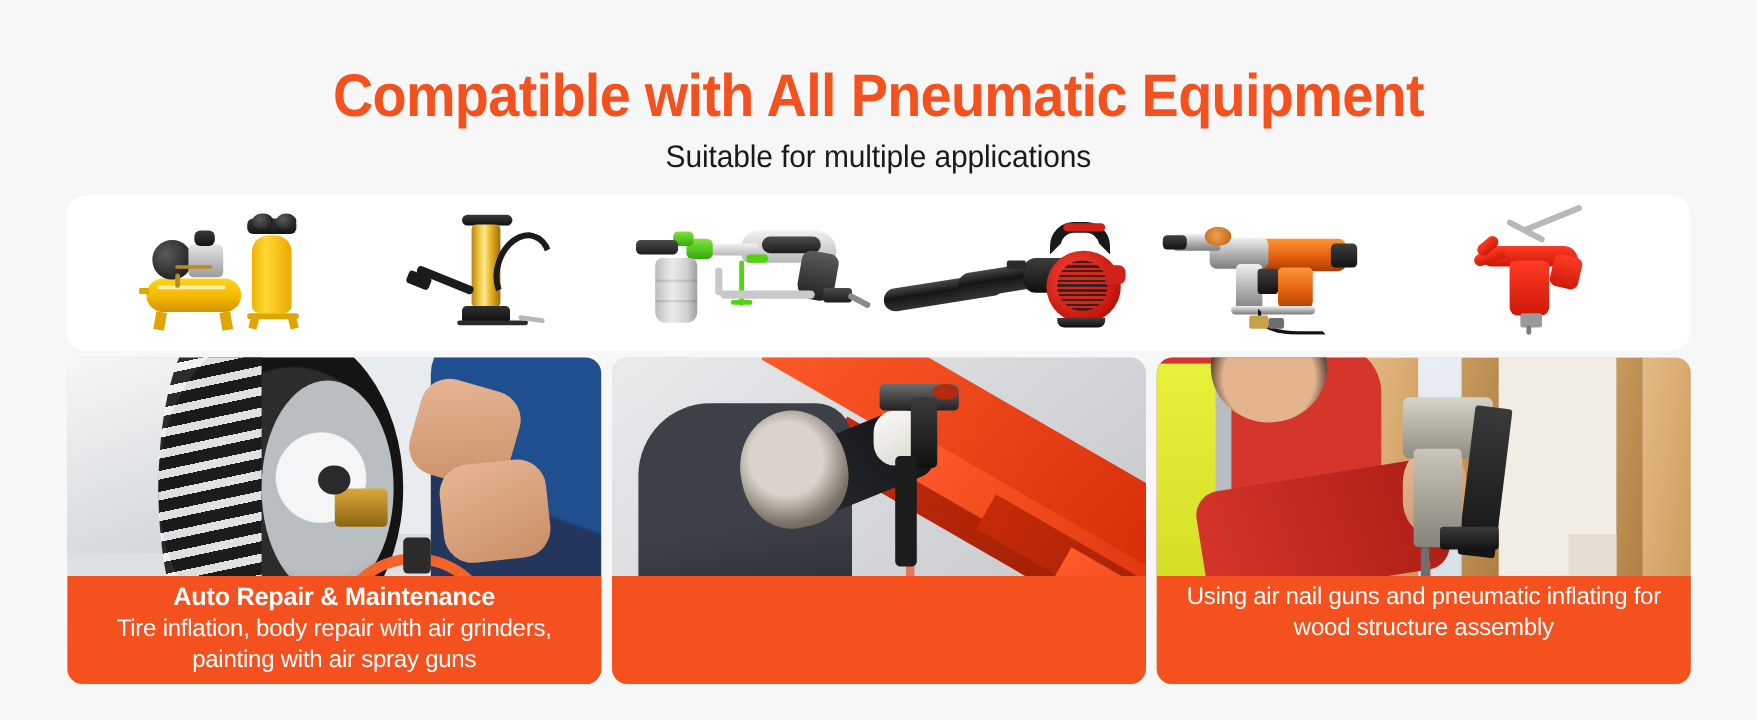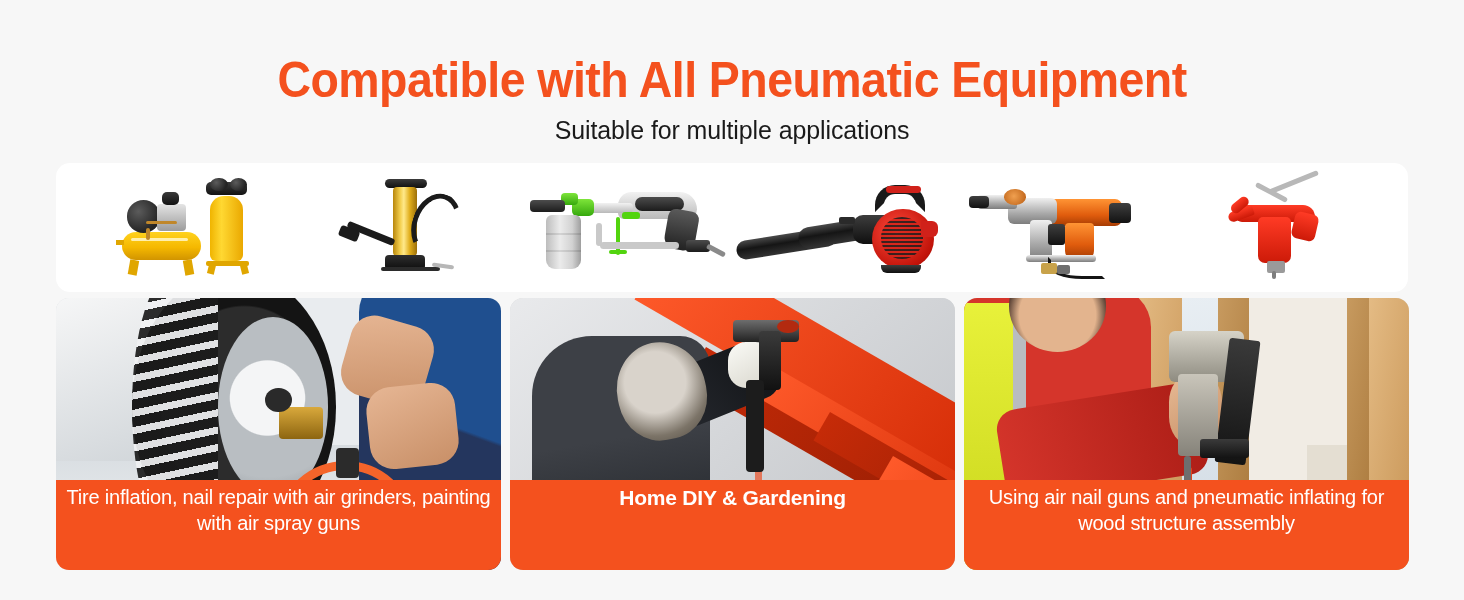--- a/index.html
+++ b/index.html
@@ -492,21 +492,22 @@
           <div class="t-hand" style="right:16%;top:8%;width:19%;height:30%;transform:rotate(16deg);"></div>
           <div class="t-hand" style="right:10%;top:32%;width:20%;height:30%;transform:rotate(-6deg);"></div>
           <div class="t-coupler" style="left:50%;top:40%;width:10%;height:12%;"></div>
           <div class="t-coupler" style="left:47%;top:33%;width:6%;height:9%;background:#2a2a2a;border-radius:50%;"></div>
           <div class="t-hose" style="left:50%;top:60%;width:30%;height:46%;"></div>
           <div class="t-hose" style="left:58%;top:74%;width:22%;height:34%;"></div>
           <div class="t-coupler" style="left:63%;top:55%;width:5%;height:11%;background:#2b2b2b;"></div>
         </div>
       </div>
       <div class="card-caption">
-        <div class="card-desc">Tire inflation, nail repair with air grinders, painting with air spray guns</div>
+        <div class="card-title">Auto Repair &amp; Maintenance</div>
+        <div class="card-desc">Tire inflation, body repair with air grinders, painting with air spray guns</div>
       </div>
     </div>
 
     <div class="card">
       <div class="card-photo">
         <div class="scene-paint">
           <div class="p-beam" style="left:36%;top:-22%;width:90%;height:26%;transform:rotate(30deg);transform-origin:left top;"></div>
           <div class="p-beam p-beam-dark" style="left:44%;top:18%;width:80%;height:15%;transform:rotate(30deg);transform-origin:left top;"></div>
           <div class="p-beam" style="left:58%;top:24%;width:70%;height:13%;transform:rotate(30deg);transform-origin:left top;"></div>
           <div class="p-beam p-beam-dark" style="left:72%;top:42%;width:60%;height:12%;transform:rotate(30deg);transform-origin:left top;"></div>
@@ -516,21 +517,20 @@
           <div class="p-arm"></div>
           <div class="p-mask"></div>
           <div class="p-glove"></div>
           <div class="p-gun" style="left:50%;top:8%;width:15%;height:8%;"></div>
           <div class="p-gun" style="left:56%;top:12%;width:5%;height:22%;background:linear-gradient(180deg,#3b3b3b,#111);"></div>
           <div class="p-gun" style="left:60%;top:8%;width:5%;height:5%;background:#b32a10;border-radius:50%;"></div>
           <div class="p-gun" style="left:53%;top:30%;width:4%;height:34%;background:#1c1c1c;"></div>
         </div>
       </div>
       <div class="card-caption">
-        <div class="card-title">Home DIY &amp; Gardening</div>
       </div>
     </div>
 
     <div class="card">
       <div class="card-photo">
         <div class="scene-nail">
           <div class="n-wall" style="left:26%;top:0;width:14%;height:100%;"></div>
           <div class="n-wood" style="left:38%;top:0;width:11%;height:100%;"></div>
           <div class="n-glass" style="left:49%;top:0;width:8%;height:100%;"></div>
           <div class="n-wood n-wood-d" style="left:57%;top:0;width:7%;height:100%;"></div>

